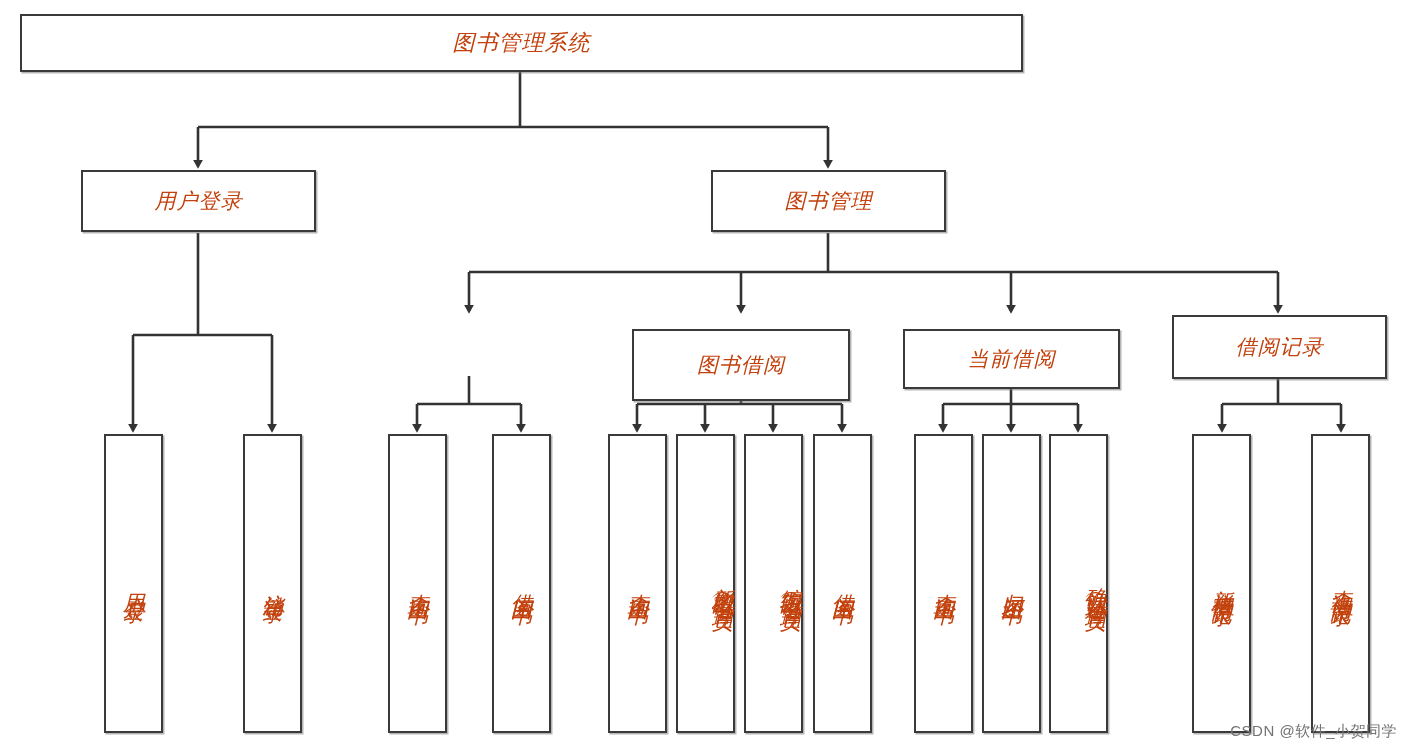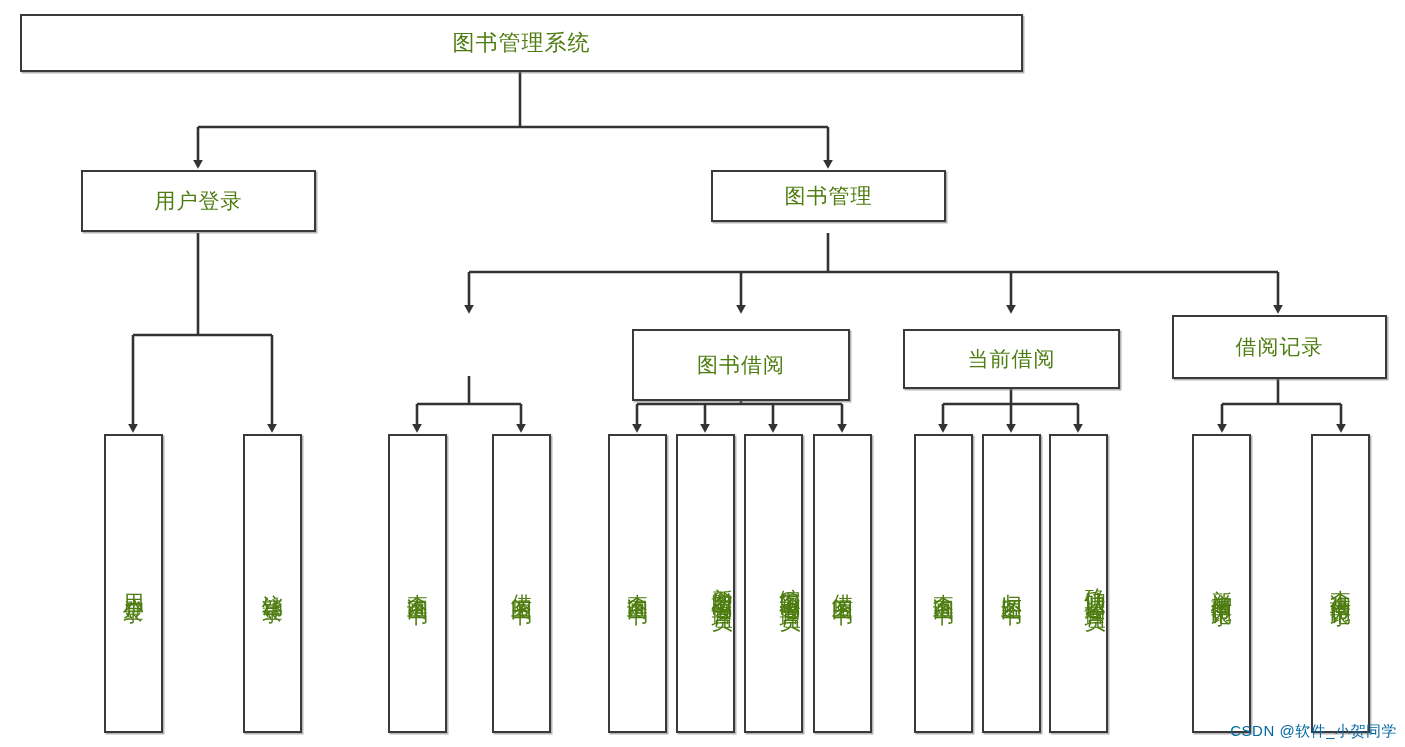--- a/index.html
+++ b/index.html
@@ -21,22 +21,23 @@
     width: 1405px; height: 747px;
     pointer-events: none;
   }
   .node {
     position: absolute;
     background: #ffffff;
     border: 2.4px solid #3a3a3c;
     display: flex;
     align-items: center;
     justify-content: center;
-    color: #4d7c0f;
+    color: #c2410c;
     box-shadow: 1.5px 1.5px 0 rgba(120,120,122,0.55);
+    font-style: italic;
   }
   .node.h {
     font-size: 21px;
     letter-spacing: 1px;
     line-height: 1.1;
     white-space: nowrap;
   }
   .node.v {
     writing-mode: vertical-rl;
     text-orientation: upright;
@@ -50,21 +51,21 @@
   .node.v.mid {
     align-items: center;
     padding-top: 0;
   }
   .node.root { font-size: 22px; }
   #watermark {
     position: absolute;
     right: 8px;
     bottom: 6px;
     font-size: 15px;
-    color: #0369a1;
+    color: #737373;
     letter-spacing: 0.5px;
     white-space: nowrap;
     user-select: none;
   }
 </style>
 </head>
 <body>
 
 <div id="stage">
 
@@ -117,21 +118,21 @@
       <path d="M1278,376 L1278,404"></path>
       <path d="M1222,404 L1341,404"></path>
       <path d="M1222,404 L1222,425" marker-end="url(#arw)"></path>
       <path d="M1341,404 L1341,425" marker-end="url(#arw)"></path>
     </g>
   </svg>
 
   <div class="node h root" style="left:20px; top:14px; width:1003px; height:58px;">图书管理系统</div>
 
   <div class="node h" style="left:81px; top:170px; width:235px; height:62px;">用户登录</div>
-  <div class="node h" style="left:711px; top:170px; width:235px; height:52px;">图书管理</div>
+  <div class="node h" style="left:711px; top:170px; width:235px; height:62px;">图书管理</div>
 
   <div class="node h" style="left:632px; top:329px; width:218px; height:72px;">图书借阅</div>
   <div class="node h" style="left:903px; top:329px; width:217px; height:60px;">当前借阅</div>
   <div class="node h" style="left:1172px; top:315px; width:215px; height:64px;">借阅记录</div>
 
   <div class="node v mid" style="left:104px; top:434px; width:59px; height:299px;">用户登录</div>
   <div class="node v mid" style="left:243px; top:434px; width:59px; height:299px;">注销登录</div>
 
   <div class="node v mid" style="left:388px; top:434px; width:59px; height:299px;">查询图书</div>
   <div class="node v mid" style="left:492px; top:434px; width:59px; height:299px;">借阅图书</div>

